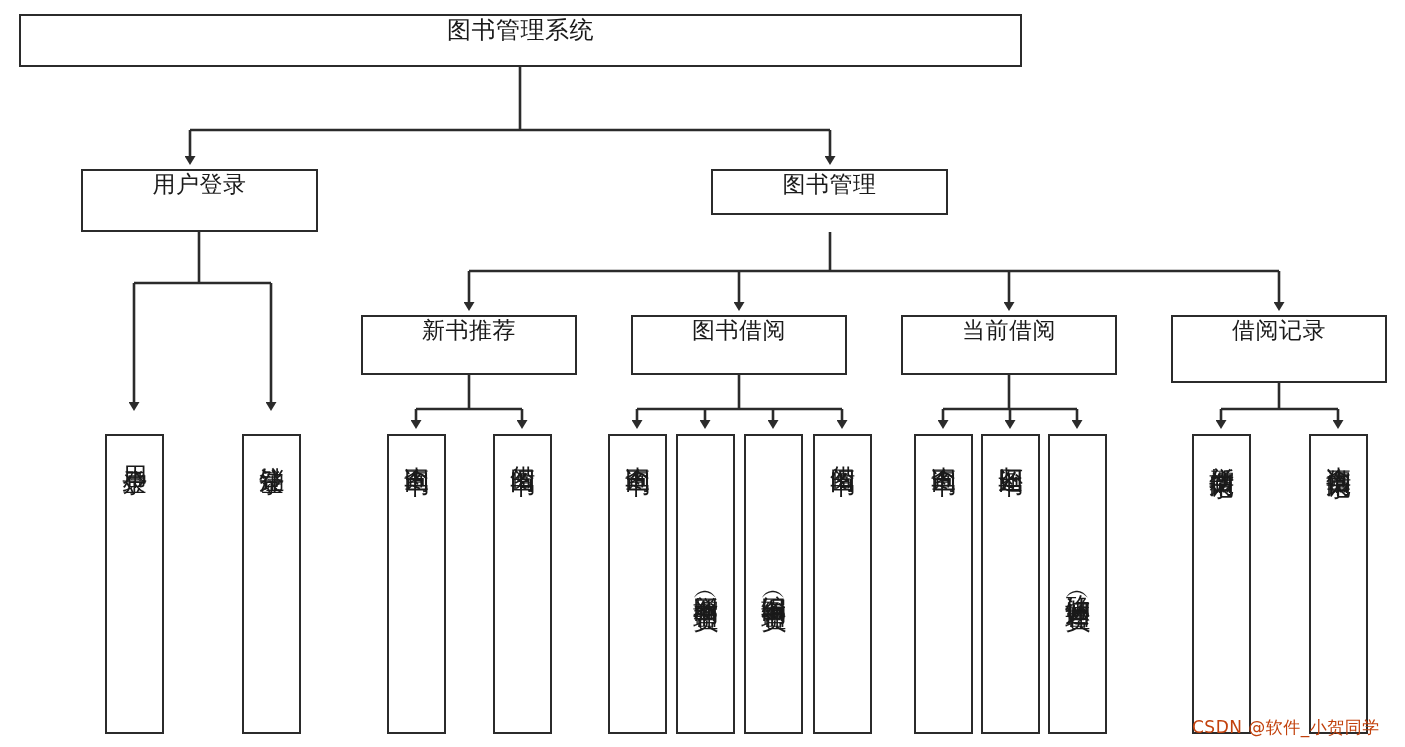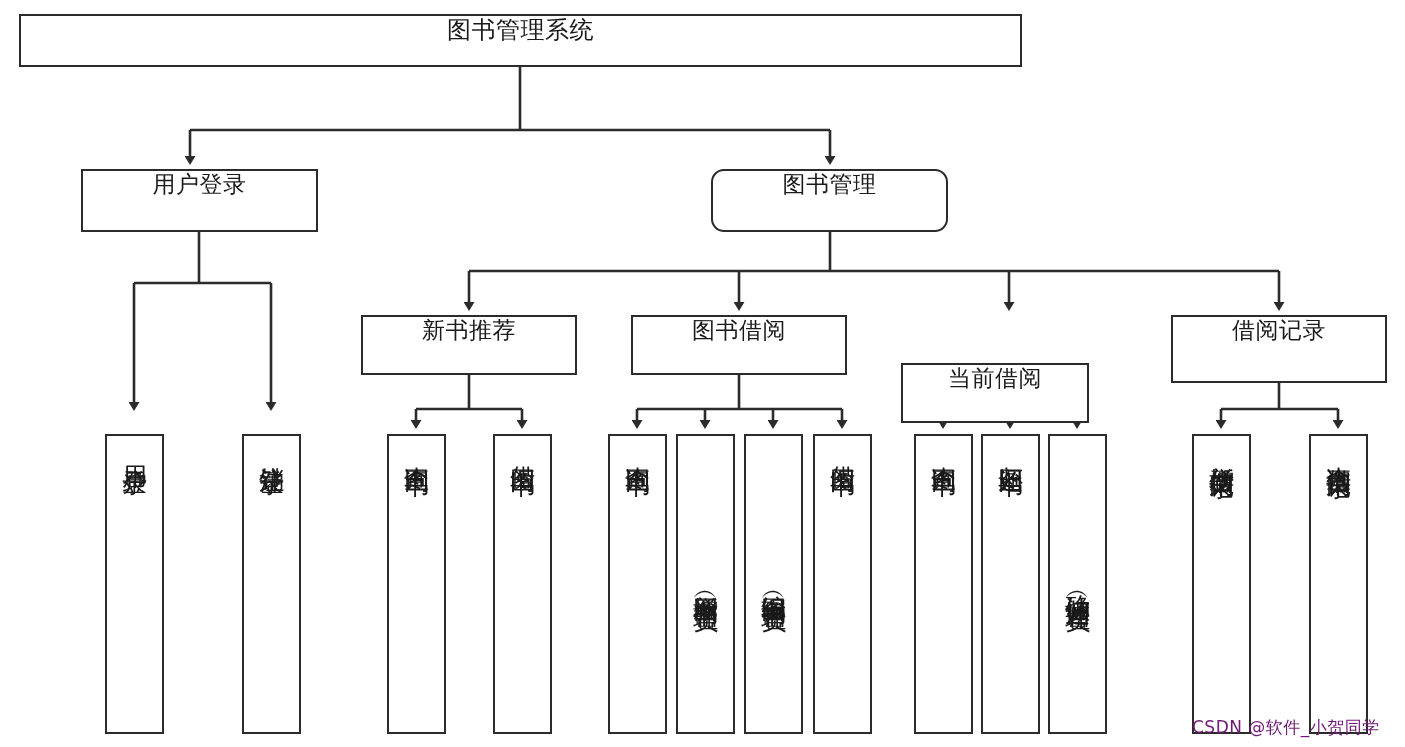--- a/index.html
+++ b/index.html
@@ -64,21 +64,21 @@
     letter-spacing: 2px;
     height: auto;
   }
   .node.v.mid {
     align-items: center;
     padding-top: 0;
   }
   .watermark {
     position: absolute;
     font-size: 17px;
-    color: #701a75;
+    color: #c2410c;
     white-space: nowrap;
     z-index: 5;
     letter-spacing: 0.5px;
   }
 </style>
 </head>
 <body>
 
 <div id="canvas">
 
@@ -132,31 +132,31 @@
     </g>
   </svg>
 
   <div class="node h root" style="left:19px; top:14px; width:1003px; height:53px;">
     <span class="lbl">图书管理系统</span>
   </div>
 
   <div class="node h" style="left:81px; top:169px; width:237px; height:63px;">
     <span class="lbl">用户登录</span>
   </div>
-  <div class="node h" style="left:711px; top:169px; width:237px; height:63px;border-radius:13px;">
+  <div class="node h" style="left:711px; top:169px; width:237px; height:46px;">
     <span class="lbl">图书管理</span>
   </div>
 
   <div class="node h" style="left:631px; top:315px; width:216px; height:60px;">
     <span class="lbl">图书借阅</span>
   </div>
   <div class="node h" style="left:361px; top:315px; width:216px; height:60px;">
     <span class="lbl">新书推荐</span>
   </div>
-  <div class="node h" style="left:901px; top:315px; width:188px; height:60px;margin-top:48px;">
+  <div class="node h" style="left:901px; top:315px; width:216px; height:60px;">
     <span class="lbl">当前借阅</span>
   </div>
   <div class="node h" style="left:1171px; top:315px; width:216px; height:68px;">
     <span class="lbl">借阅记录</span>
   </div>
 
   <div class="node v" style="left:105px; top:434px; width:59px; height:300px;">
     <span class="lbl">用户登录</span>
   </div>
   <div class="node v" style="left:242px; top:434px; width:59px; height:300px;">

